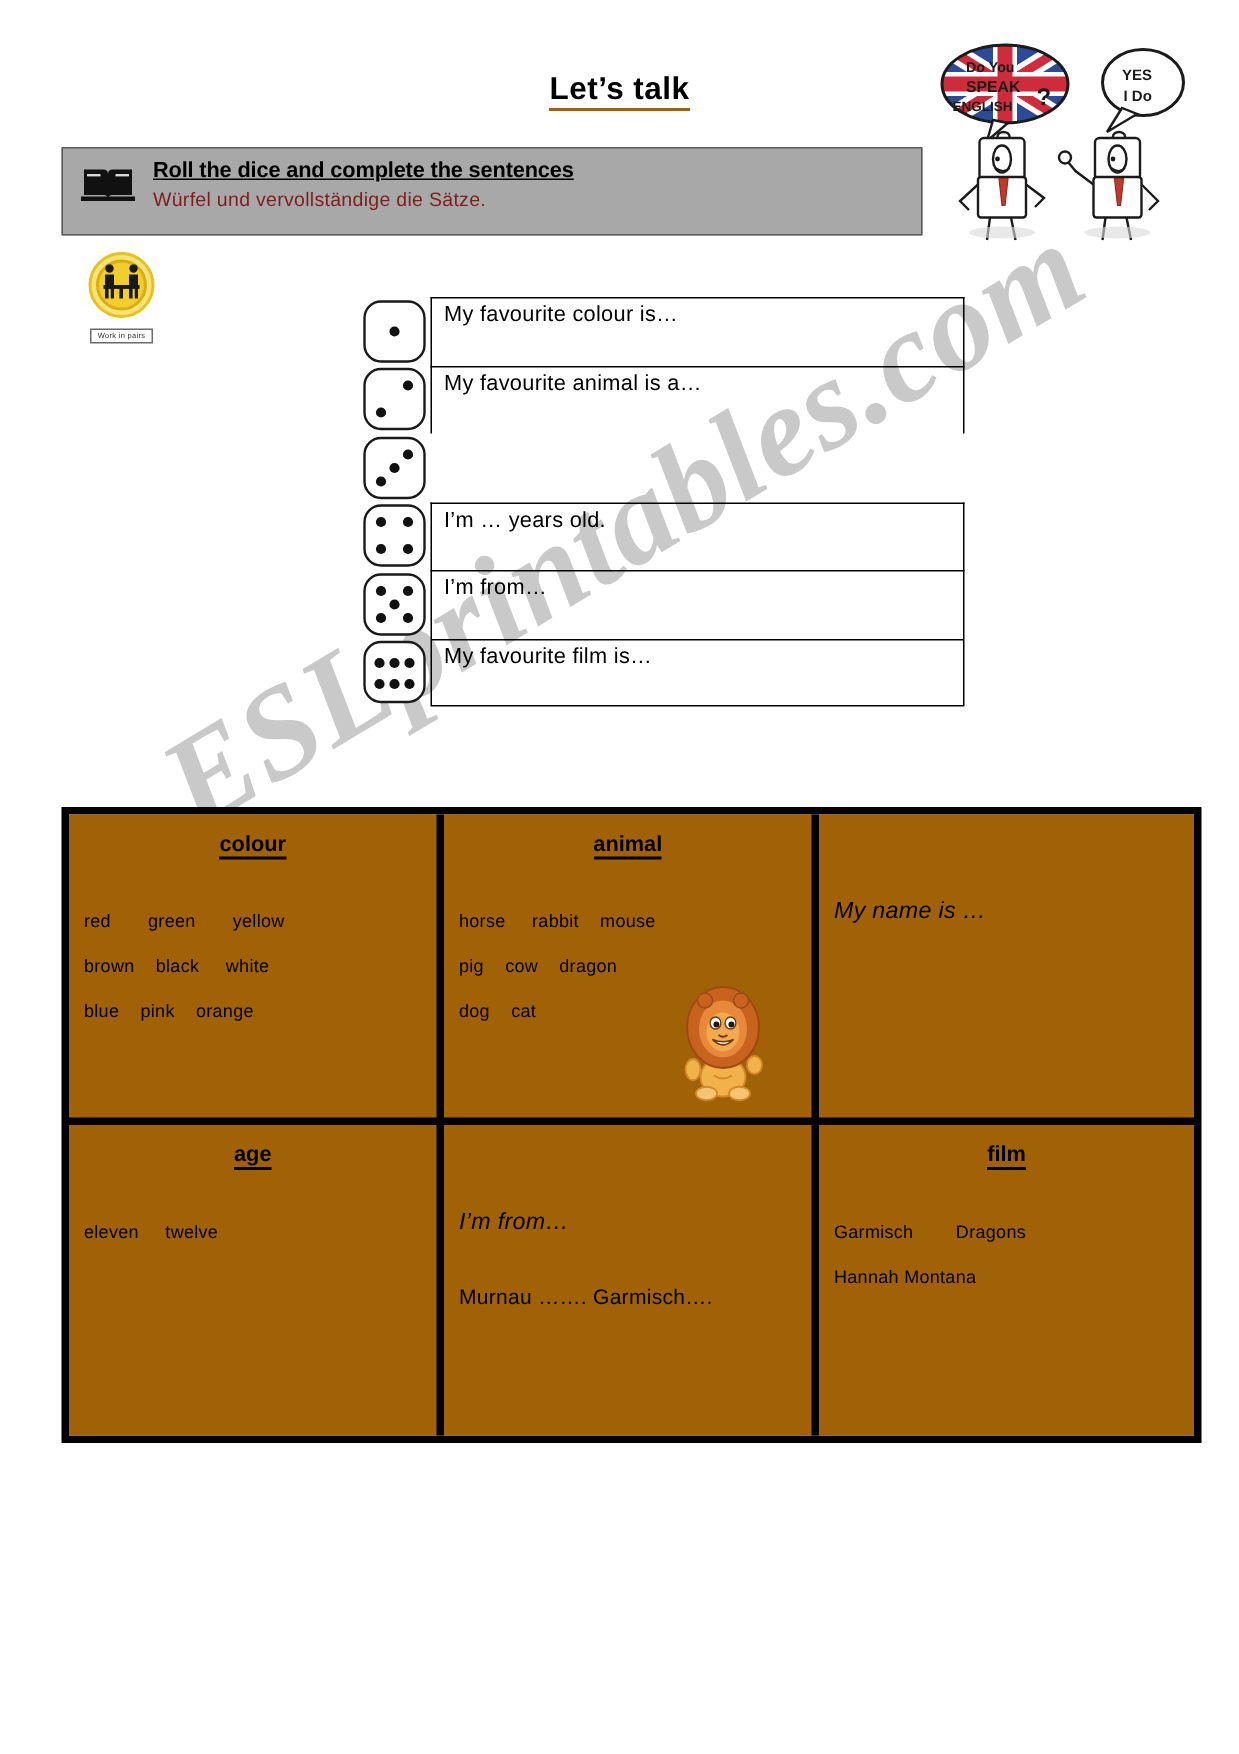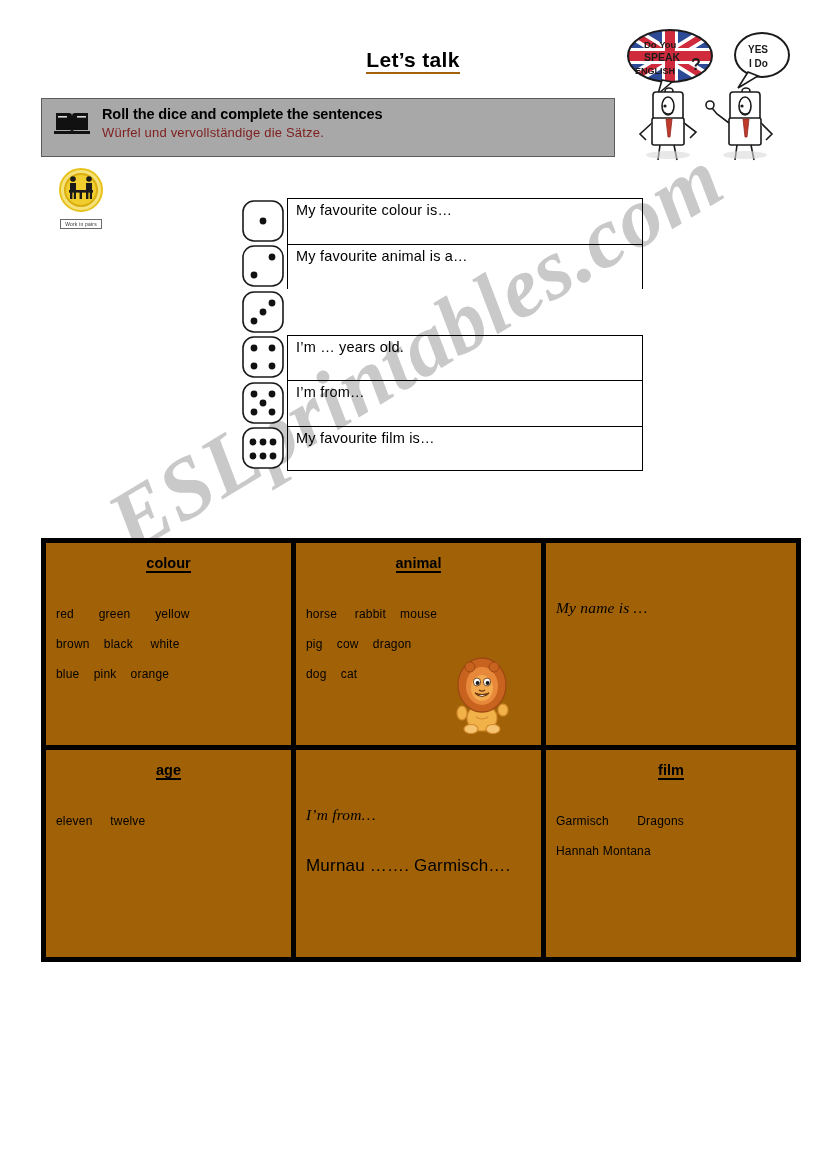--- a/index.html
+++ b/index.html
@@ -84,20 +84,21 @@
     margin: 8px 0 0 10px;
     flex: 0 0 auto;
   }
   #instr-text {
     margin-top: 7px;
     margin-left: 6px;
   }
   #instr-en {
     font-size: 14.5px;
     font-weight: bold;
+    text-decoration: underline;
     letter-spacing: -0.1px;
     color: #000;
     text-align: right;
   }
   #instr-de {
     margin-top: 3px;
     font-size: 13px;
     color: #7f1d1d;
     letter-spacing: 0.2px;
   }
@@ -198,27 +199,27 @@
   .cell-head.empty span { border-bottom: none; }
   .word-rows { margin-top: 26px; }
   .word-row {
     font-size: 12px;
     line-height: 30px;
     letter-spacing: 0.2px;
     white-space: nowrap;
   }
   .word-row .w { display: inline-block; }
   .prompt {
-    font-family: Liberation Serif, serif;
+    font-family: Liberation Sans, sans-serif;
     font-style: italic;
     font-size: 15.5px;
     letter-spacing: 0.2px;
   }
   .plain-line {
-    font-size: 17px;
+    font-size: 14px;
     letter-spacing: 0.2px;
     white-space: nowrap;
   }
   #lion {
     position: absolute;
     left: 150px;
     top: 112px;
     width: 72px;
     height: 82px;
   }

